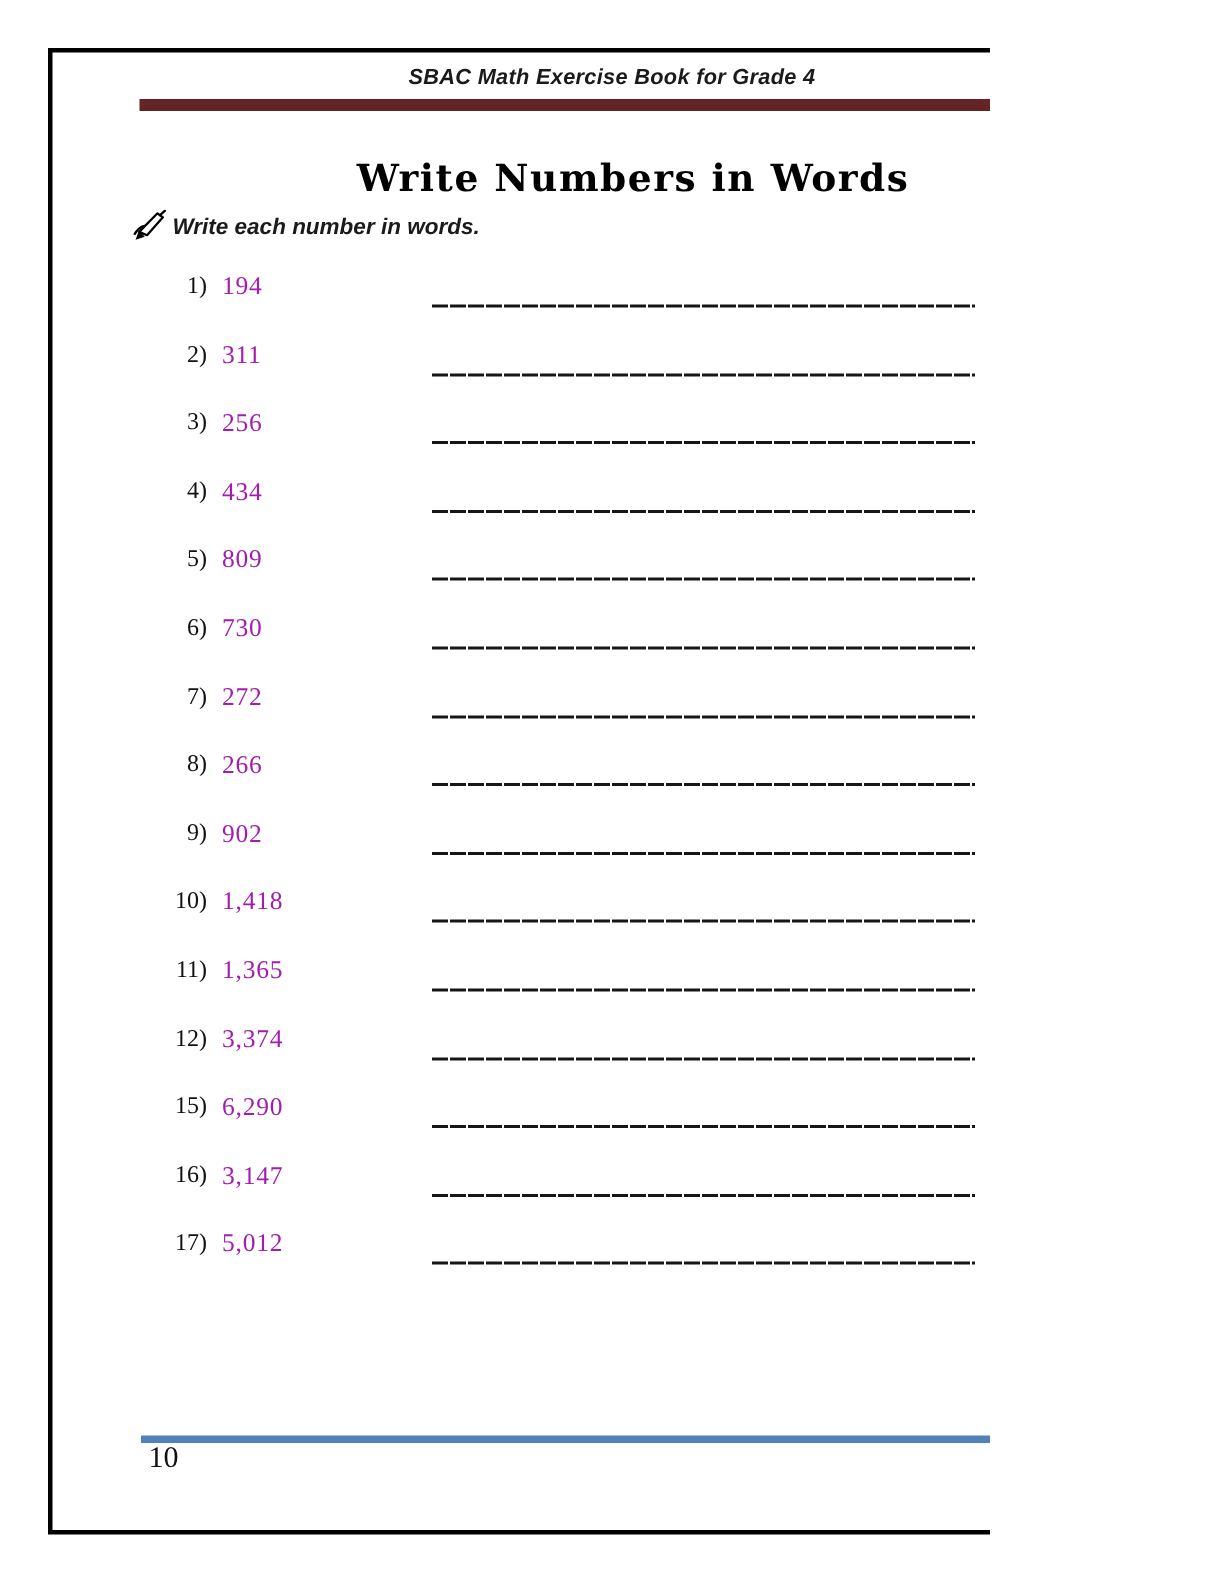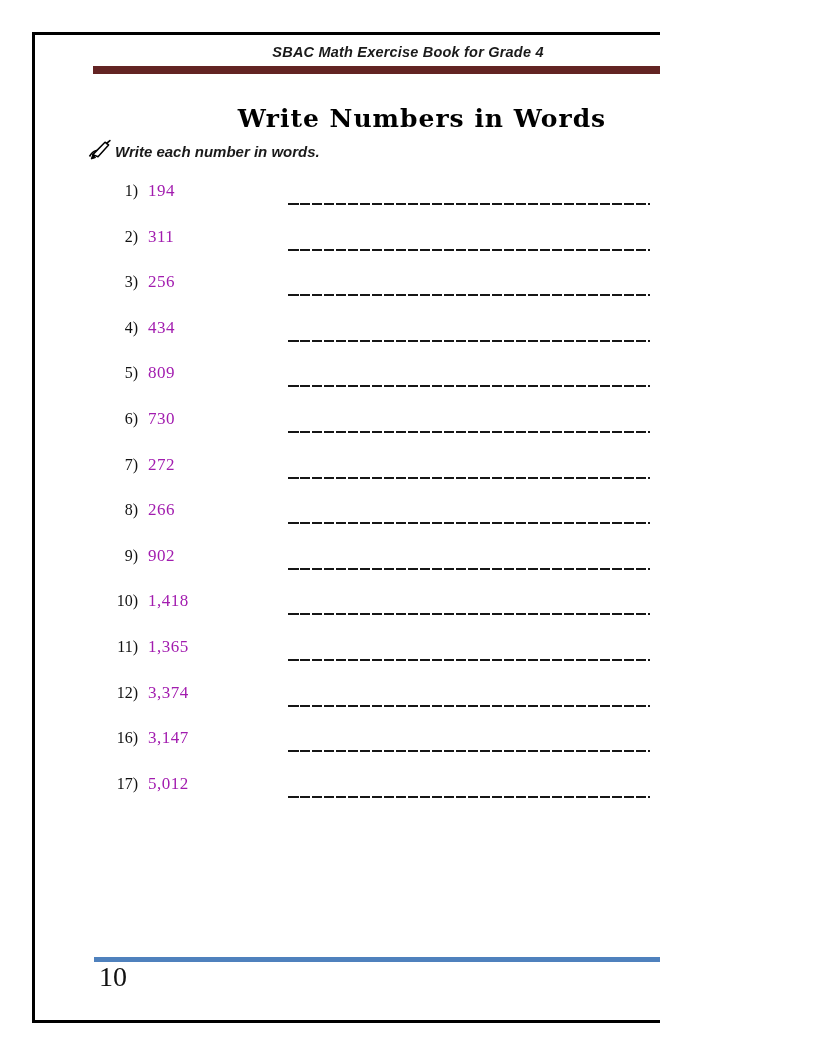--- a/index.html
+++ b/index.html
@@ -59,21 +59,21 @@
   .row .blank{
     position:absolute;left:288px;top:24px;width:362px;height:2px;
     background:repeating-linear-gradient(to right,#161616 0px,#161616 10.5px,rgba(0,0,0,0) 10.5px,rgba(0,0,0,0) 12px);
   }
   .bottom-rule{
     position:absolute;left:94px;top:957px;width:627px;height:5px;
   }
   .page-number{
     position:absolute;left:99px;top:961px;
     font-family:"Liberation Serif", serif;
-    font-size:28px;color:#111;
+    font-size:20px;color:#111;
   }
 </style>
 </head>
 <body>
 
 <div class="canvas">
   <div class="page-border"></div>
 
   <div class="book-title">SBAC Math Exercise Book for Grade 4</div>
 
@@ -161,20 +161,25 @@
   </div>
 
   <div class="row">
     <span class="num">12)</span>
     <span class="val">3,374</span>
     <span class="blank"></span>
   </div>
 
 
 
+  <div class="row">
+    <span class="num">15)</span>
+    <span class="val">6,290</span>
+    <span class="blank"></span>
+  </div>
 
   <div class="row">
     <span class="num">16)</span>
     <span class="val">3,147</span>
     <span class="blank"></span>
   </div>
 
   <div class="row">
     <span class="num">17)</span>
     <span class="val">5,012</span>

